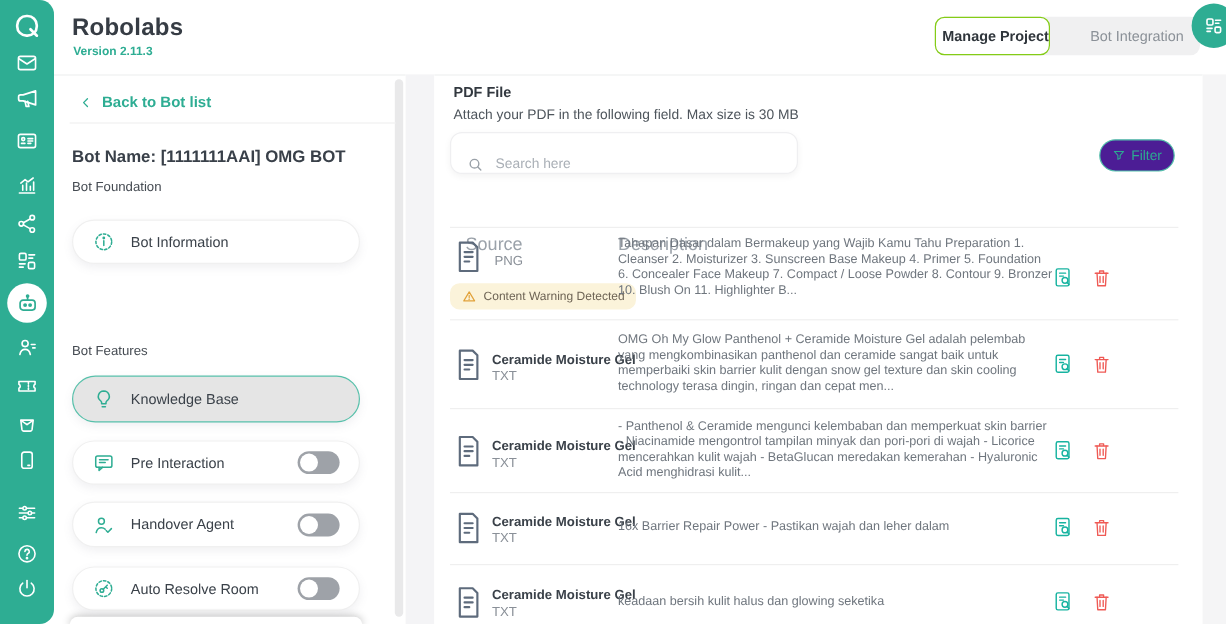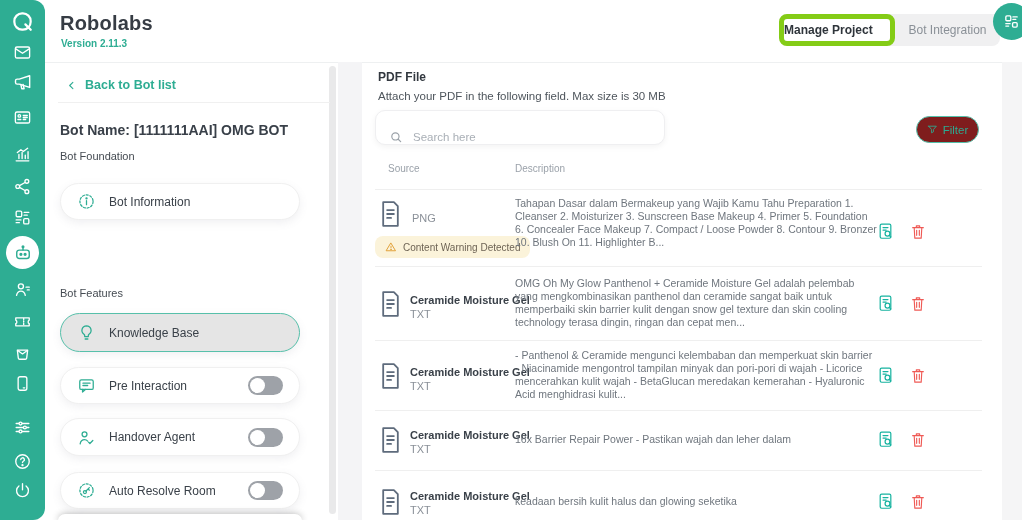--- a/index.html
+++ b/index.html
@@ -11,23 +11,23 @@
   .rail{position:absolute;left:0;top:0;width:45px;height:520px;background:#2ead93;
         border-radius:0 12px 12px 0;}
   .ric{position:absolute;left:0;width:45px;display:flex;justify-content:center;color:#fff;cursor:pointer;}
   .active-dot{position:absolute;left:6px;width:33px;height:33px;background:#fff;border-radius:50%;
         display:flex;align-items:center;justify-content:center;color:#2ead93;}
 
   
   .app-title{position:absolute;left:60px;top:12px;font-size:20px;font-weight:bold;color:#363c44;letter-spacing:.2px;}
   .app-version{position:absolute;left:61px;top:38px;font-size:10px;color:#2ead93;font-weight:bold;}
   .seg{position:absolute;left:779px;top:14px;width:221px;height:32px;background:#f0f0f1;border-radius:8px;}
-  .seg-active{position:absolute;left:779px;top:14px;width:116px;height:32px;background:#fff;
-        border:5px solid #84cc16;border-radius:8px;box-sizing:border-box;display:flex;align-items:center;
-        justify-content:flex-start;font-size:12px;font-weight:bold;color:#2f353b;cursor:pointer;}
+  .seg-active{position:absolute;left:779px;top:14px;width:96px;height:32px;background:#fff;
+        border:1px solid #84cc16;border-radius:8px;box-sizing:border-box;display:flex;align-items:center;
+        justify-content:flex-end;font-size:12px;font-weight:bold;color:#2f353b;cursor:pointer;}
   .seg-idle{position:absolute;left:895px;top:14px;width:105px;height:32px;display:flex;align-items:center;
         justify-content:center;font-size:12px;color:#8a9097;cursor:pointer;}
   .apps-btn{position:absolute;left:993px;top:3px;width:37px;height:37px;border-radius:50%;background:#2ead93;
         display:flex;align-items:center;justify-content:center;color:#fff;cursor:pointer;}
 
   
   .left-panel{position:absolute;left:45px;top:62px;width:293px;height:458px;background:#fff;border-top:1px solid #eef0f1;}
   .gap-col{position:absolute;left:338px;top:62px;width:24px;height:458px;background:#f4f4f6;}
   .right-gutter{position:absolute;left:1002px;top:62px;width:20px;height:458px;background:#f5f5f6;}
   .main-panel{position:absolute;left:362px;top:62px;width:640px;height:458px;background:#fff;border-top:1px solid #eef0f1;}
@@ -53,22 +53,22 @@
   .m-title{position:absolute;left:378px;top:70px;font-size:12px;font-weight:bold;color:#32383f;}
   .m-sub{position:absolute;left:378px;top:90px;font-size:11.5px;color:#4e555c;}
   .search{position:absolute;left:375px;top:110px;width:290px;height:35px;background:#fff;border:1px solid #efeff1;
         border-radius:10px;box-sizing:border-box;box-shadow:0 2px 6px rgba(0,0,0,.05);display:flex;align-items:flex-end;}
   .search svg{margin:0 8px 0 13px;color:#9aa1a8;}
   .search input{border:none;outline:none;flex:1;font-size:11.5px;font-family:"Liberation Sans",sans-serif;
         color:#3a4149;background:transparent;}
   .search input::placeholder{color:#a9afb6;}
   .filter-btn{position:absolute;left:916px;top:116px;width:63px;height:27px;border:1px solid #53c1ab;border-radius:15px;
         display:flex;align-items:center;justify-content:center;gap:5px;color:#2cab91;font-size:11.5px;
-        background:#7f1d1d;cursor:pointer;box-sizing:border-box;}
-  .col-h{position:absolute;font-size:10px;color:#9ba2aa;}
+        background:#4c1d95;cursor:pointer;box-sizing:border-box;}
+  .col-h{position:absolute;font-size:15px;color:#9ba2aa;margin-top:32px;}
   .row-div{position:absolute;left:375px;width:607px;height:1px;background:#efefef;}
   .file-ic{position:absolute;color:#5e6b7c;}
   .src-name{position:absolute;font-size:11px;font-weight:bold;color:#3a4149;white-space:nowrap;}
   .src-type{position:absolute;font-size:11px;color:#8a9098;}
   .desc{position:absolute;left:515px;width:362px;font-size:10.5px;line-height:13px;color:#6f767e;}
   .act{position:absolute;cursor:pointer;}
   .act.view{color:#17b3a0;}
   .act.del{color:#ef5a55;}
   .warn-badge{position:absolute;left:375px;top:236px;height:22px;background:#fbf3da;border-radius:8px;
         display:flex;align-items:center;gap:6px;padding:0 10px;}

